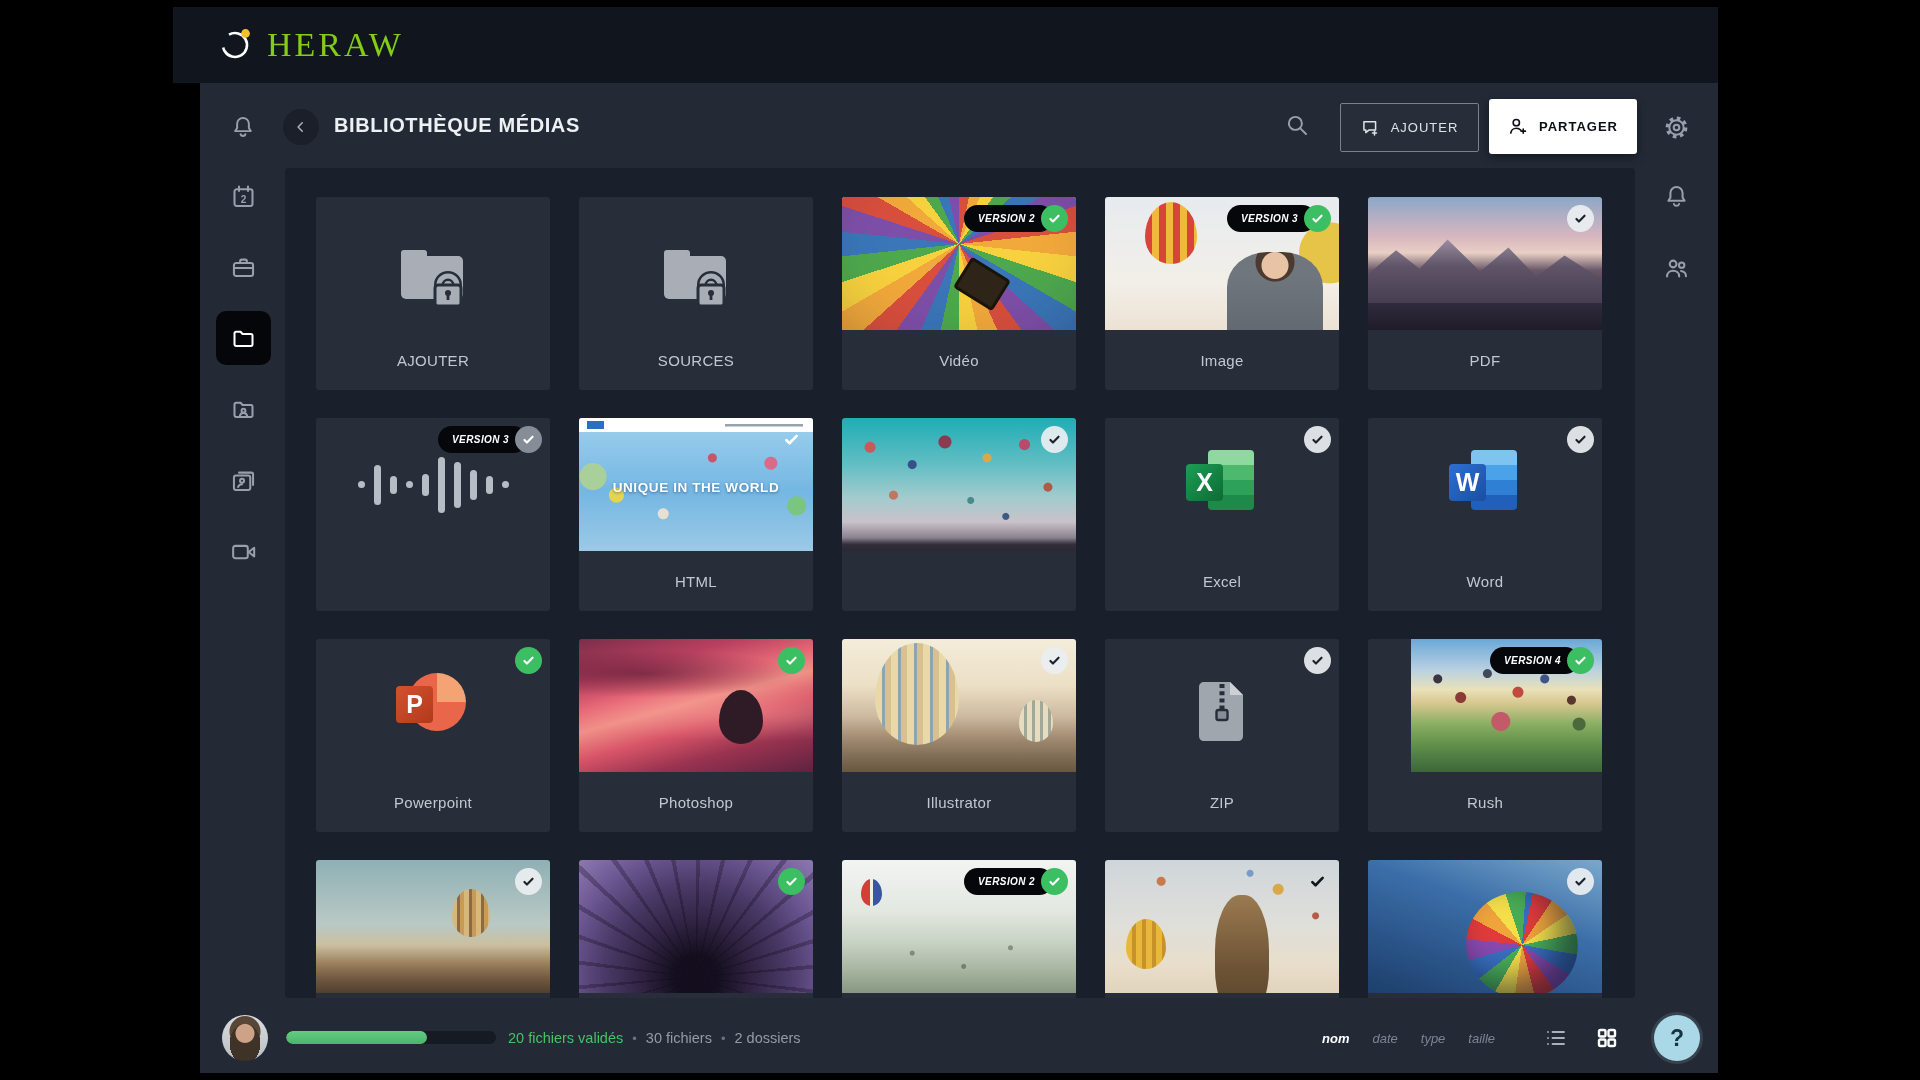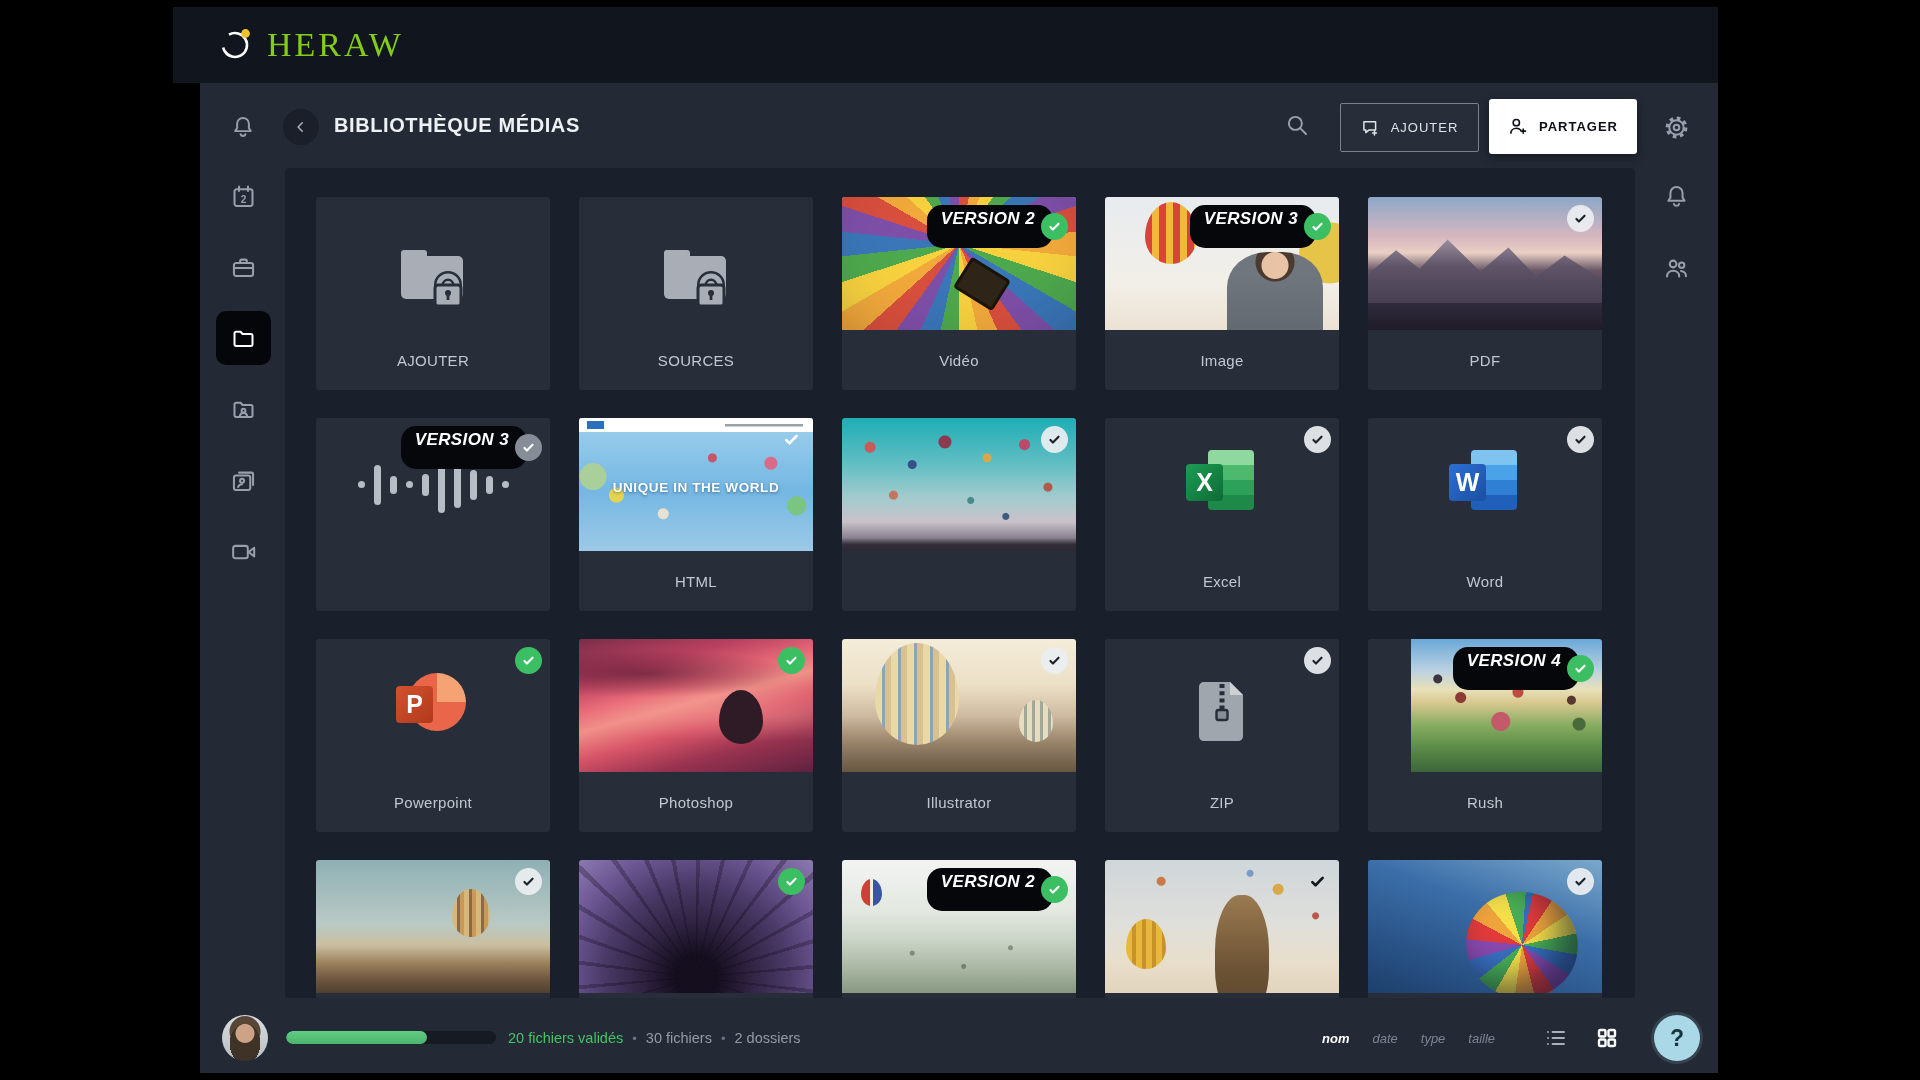--- a/index.html
+++ b/index.html
@@ -41,22 +41,22 @@
 
   
   .panel{left:285px;top:168px;width:1350px;height:830px;background:#1a202b;border-radius:4px;overflow:hidden;}
   .grid{padding:29px 0 0 31px;display:grid;grid-template-columns:repeat(5,234px);column-gap:29px;row-gap:28px;grid-auto-rows:193px;}
   .card{background:#272e3a;border-radius:3px;overflow:hidden;cursor:pointer;display:flex;flex-direction:column;}
   .thumb{position:relative;height:133px;flex:none;overflow:hidden;}
   .clabel{height:60px;display:flex;align-items:center;justify-content:center;color:#c3c8d0;font-size:15px;letter-spacing:.3px;}
 
   
   .badges{position:absolute;top:8px;right:8px;display:flex;align-items:center;z-index:5;}
-  .pill{height:27px;line-height:27px;padding:0 18px 16px 14px;margin-right:-12px;border-radius:15px;background:#05070b;
-        color:#fff;font-size:17px;font-weight:700;font-style:italic;letter-spacing:.4px;white-space:nowrap;}
+  .pill{height:27px;line-height:27px;padding:0 18px 0 14px;margin-right:-12px;border-radius:15px;background:#05070b;
+        color:#fff;font-size:10px;font-weight:700;font-style:italic;letter-spacing:.4px;white-space:nowrap;}
   .pill:empty{display:none;}
   .chk{width:27px;height:27px;border-radius:50%;display:flex;align-items:center;justify-content:center;cursor:pointer;}
   .chk svg{width:15px;height:15px;fill:none;stroke:currentColor;stroke-width:3.4;stroke-linecap:round;stroke-linejoin:round;}
   .chk-green{background:#3cbf63;color:#fff;}
   .chk-light{background:rgba(235,238,241,.93);color:#1d222a;}
   .chk-gray{background:#878d96;color:#fff;}
   .chk-plain-dark{background:transparent;color:#14181d;}
   .chk-plain-white{background:transparent;color:#fff;}
   .chk-plain-dark svg,.chk-plain-white svg{width:19px;height:19px;}
 

